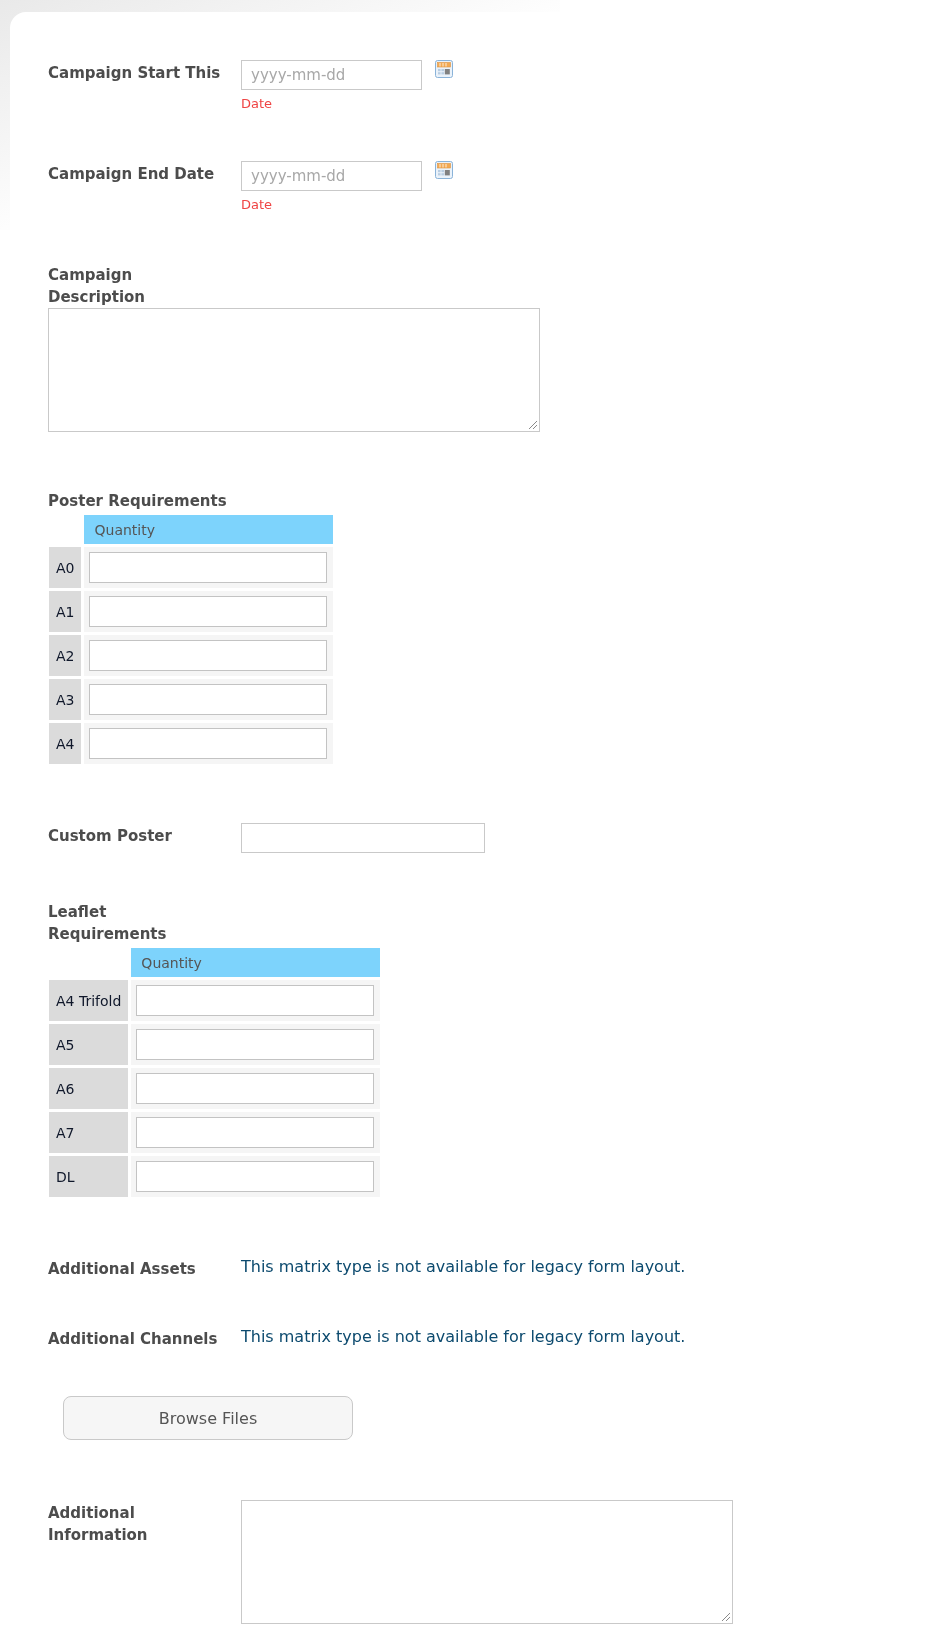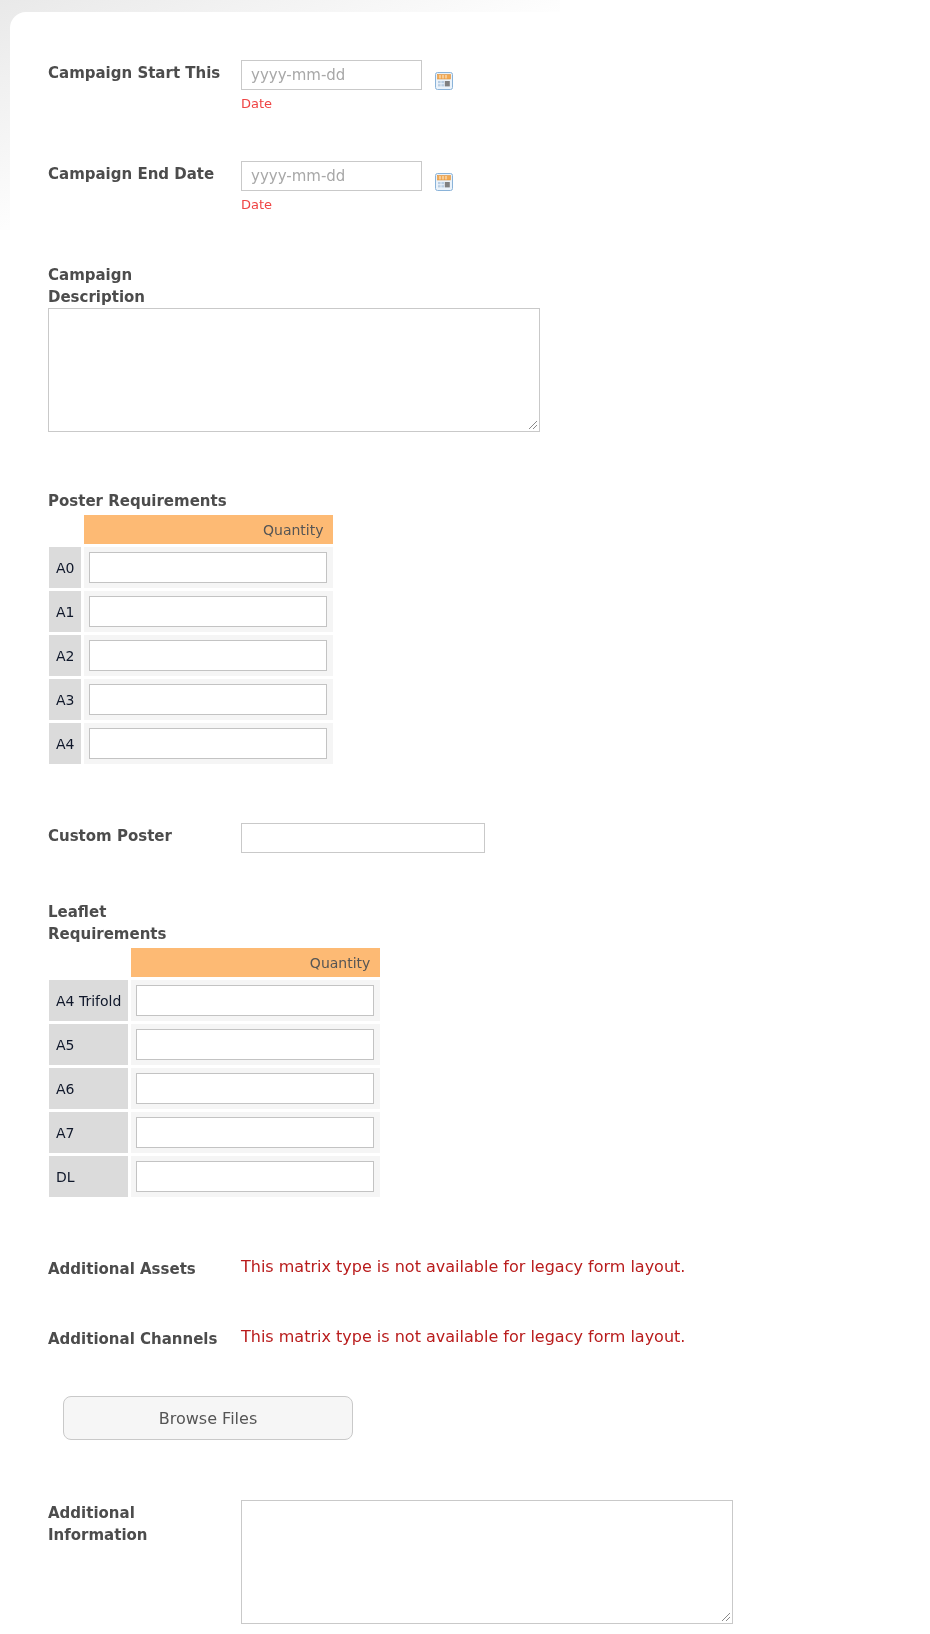--- a/index.html
+++ b/index.html
@@ -21,21 +21,21 @@
   .row.tight { margin-bottom:46px; }
   .row.wide { margin-bottom:56px;flex-direction:column; }
   .flabel {
     width:193px; flex-shrink:0; padding-right:14px;
     font-weight:bold; font-size:15px; line-height:22px; color:#4c4c4c;
     padding-top:2px;
   }
   .control { flex:1; }
 
   
-  .date-line { display:flex; align-items:flex-end; }
+  .date-line { display:flex; align-items:flex-start; }
   input.date {
     width:181px; height:30px; border:1px solid #c9c9c9; background:#fff;
     font-family:inherit; font-size:15px; color:#555; padding:0 9px;
   }
   input.date::placeholder { color:#a8a8a8; opacity:1; }
   .cal-btn { margin-left:13px; width:18px; height:18px; display:inline-block; cursor:pointer; }
   .hint { margin-top:6px; font-size:13px; color:#ef4444; }
 
   
   .ta-wrap { position:relative; width:492px; }
@@ -48,38 +48,38 @@
 
   
   input.plain {
     width:244px; height:30px; border:1px solid #c9c9c9; background:#fff;
     font-family:inherit; font-size:15px; color:#555; padding:0 9px;
   }
 
   
   table.matrix { border-collapse:separate; border-spacing:3px; margin-left:-2px; }
   table.matrix th.qhead {
-    background:#fdba74; font-weight:normal; font-size:14px; color:#555;
-    height:29px; padding:0 10px; text-align:right;
+    background:#7dd3fc; font-weight:normal; font-size:14px; color:#555;
+    height:29px; padding:0 10px; text-align:left;
   }
   table.matrix td.corner { background:transparent; }
   table.matrix td.rlabel {
     background:#dbdbdb; font-size:14px; color:#0f172a; padding:0 7px;
     vertical-align:middle; white-space:nowrap;
   }
   table.matrix td.icell { background:#f5f5f5; padding:5px 6px 5px 5px; }
   table.matrix input.qty {
     display:block; width:238px; height:31px; border:1px solid #c3c3c3;
     background:#fff; font-family:inherit; font-size:14px; color:#555; padding:0 6px;
   }
   .poster td.rlabel { min-width:30px; }
   .leaflet td.rlabel { min-width:76px; }
 
   
-  .msg { font-size:16px; color:#b91c1c; padding-top:1px; }
+  .msg { font-size:16px; color:#0c4a6e; padding-top:1px; }
 
   
   .browse {
     display:block; width:290px; height:44px; margin-left:15px;
     background:#f6f6f6; border:1px solid #c9c9c9; border-radius:8px;
     font-family:inherit; font-size:16px; color:#555; cursor:pointer;
   }
   .btn-row { margin-bottom:60px; }
 </style>
 </head>

